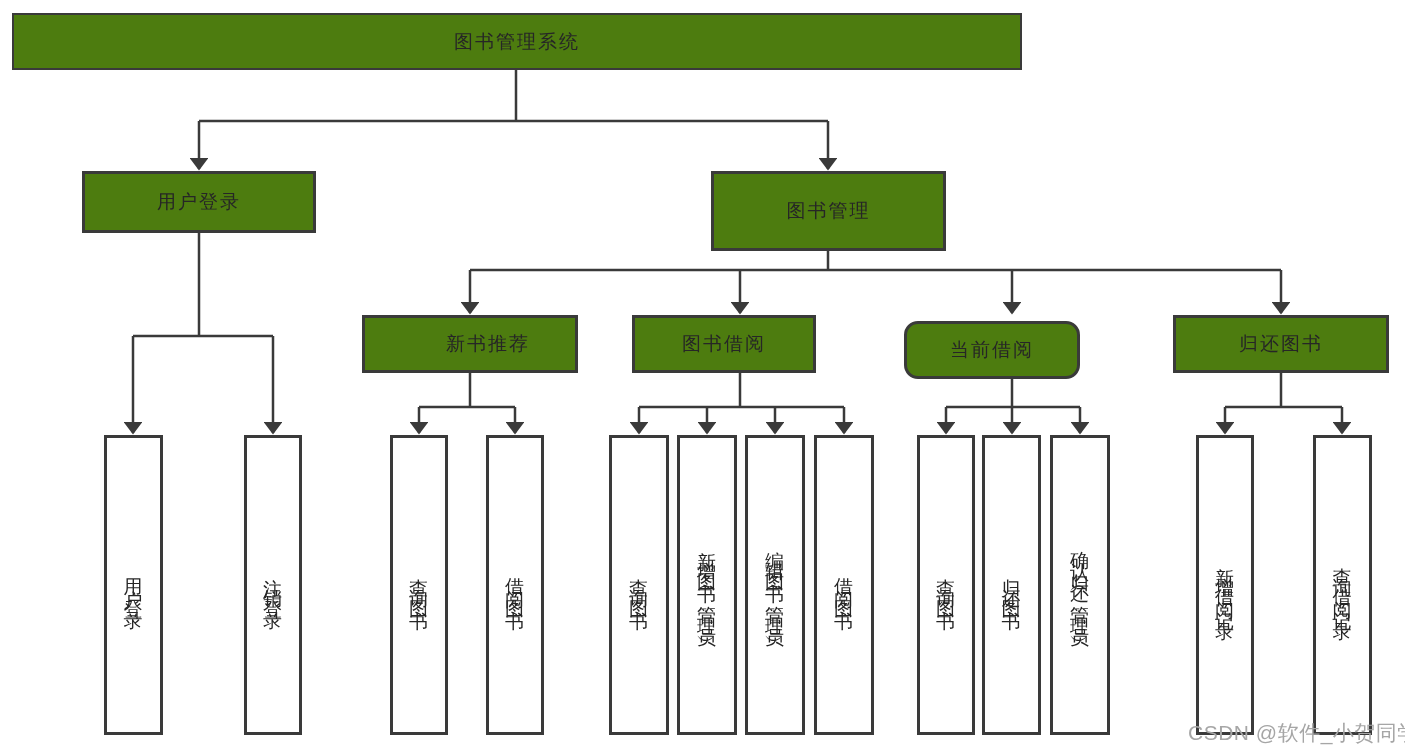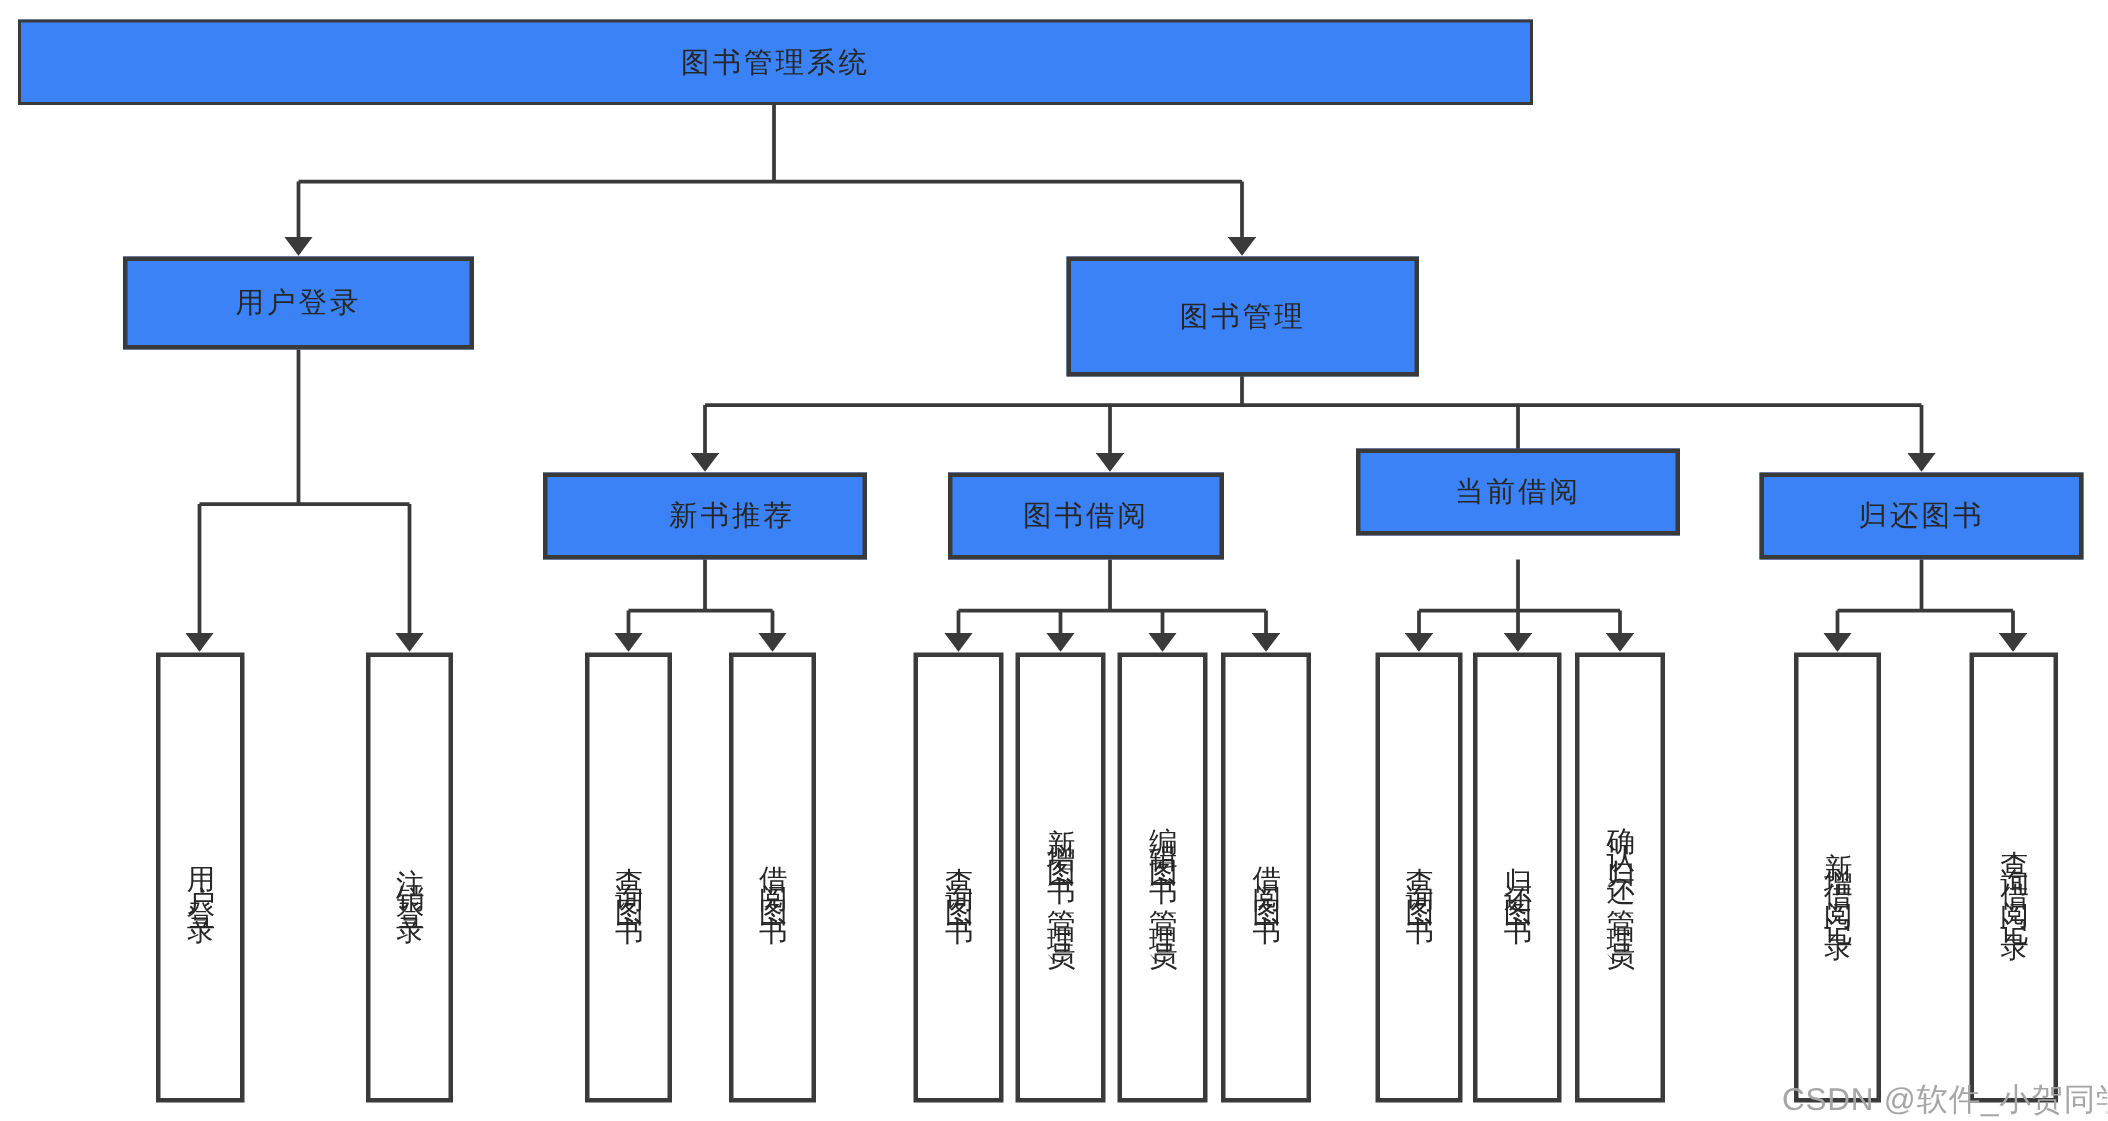--- a/index.html
+++ b/index.html
@@ -11,21 +11,21 @@
   *{box-sizing:border-box;margin:0;padding:0;}
   html,body{background:var(--bg);}
   body{font-family:"Liberation Sans",sans-serif;color:var(--text);}
   .canvas{
     position:relative;width:1405px;height:747px;background:var(--bg);overflow:hidden;
   }
   svg.connectors{position:absolute;left:0;top:0;width:1405px;height:747px;z-index:1;}
   .ln{stroke:var(--line);stroke-width:2.5;fill:none;}
 
   .hbox{
-    position:absolute;z-index:2;background:#3b82f6;border:3px solid var(--line);
+    position:absolute;z-index:2;background:#4d7c0f;border:3px solid var(--line);
     display:flex;align-items:center;justify-content:center;
     font-size:19px;letter-spacing:2px;color:var(--text);
   }
   .vbox{
     position:absolute;z-index:2;top:435px;height:300px;background:#fff;border:3px solid var(--line);
     display:flex;align-items:center;justify-content:center;
   }
   .vbox span{
     writing-mode:vertical-rl;text-orientation:mixed;
     font-size:19px;line-height:1;letter-spacing:11px;color:var(--text);
@@ -33,21 +33,21 @@
   }
 
   
   #box-root{left:12px;top:13px;width:1010px;height:57px;border-width:2px;}
   
   #box-user-login{left:82px;top:171px;width:234px;height:62px;}
   #box-book-mgmt{left:711px;top:171px;width:235px;height:80px;}
   
   #box-new-rec{left:362px;top:315px;width:216px;height:58px;padding-left:36px;}
   #box-book-borrow{left:632px;top:315px;width:184px;height:58px;}
-  #box-current-borrow{left:904px;top:299px;width:216px;height:58px;}
+  #box-current-borrow{left:904px;top:321px;width:176px;height:58px;border-radius:14px;}
   #box-borrow-record{left:1173px;top:315px;width:216px;height:58px;}
   
   #t-user-login{left:104px;width:59px;}
   #t-logout{left:244px;width:58px;}
   #t-nr-query{left:390px;width:58px;}
   #t-nr-borrow{left:486px;width:58px;}
   #t-bb-query{left:609px;width:60px;}
   #t-bb-add{left:677px;width:60px;}
   #t-bb-edit{left:745px;width:60px;}
   #t-bb-borrow{left:814px;width:60px;}

